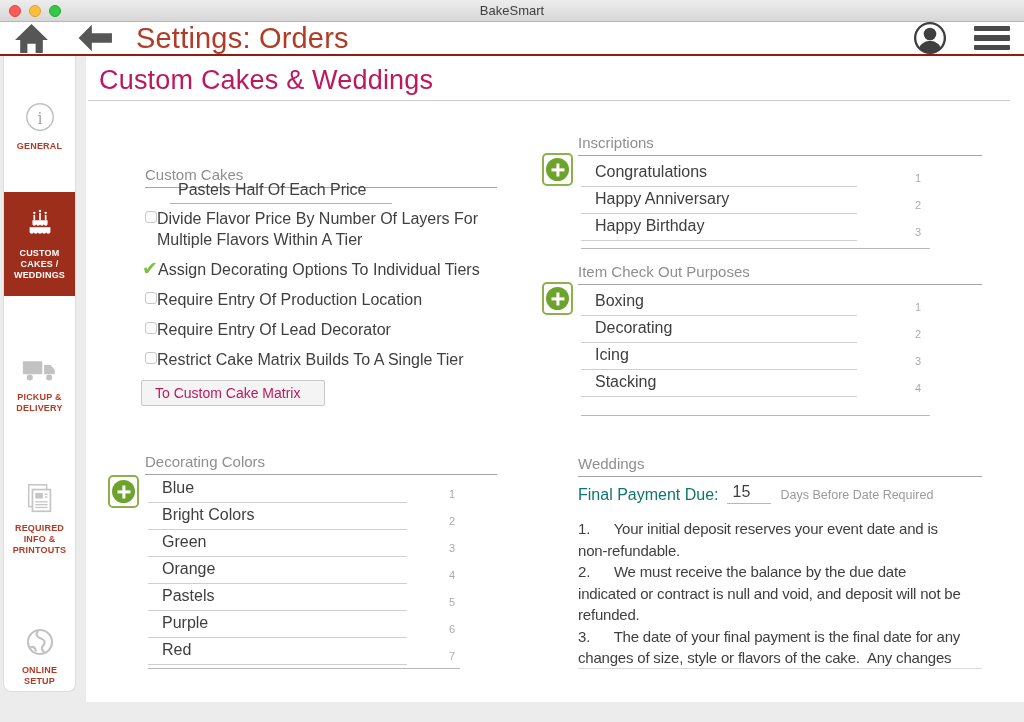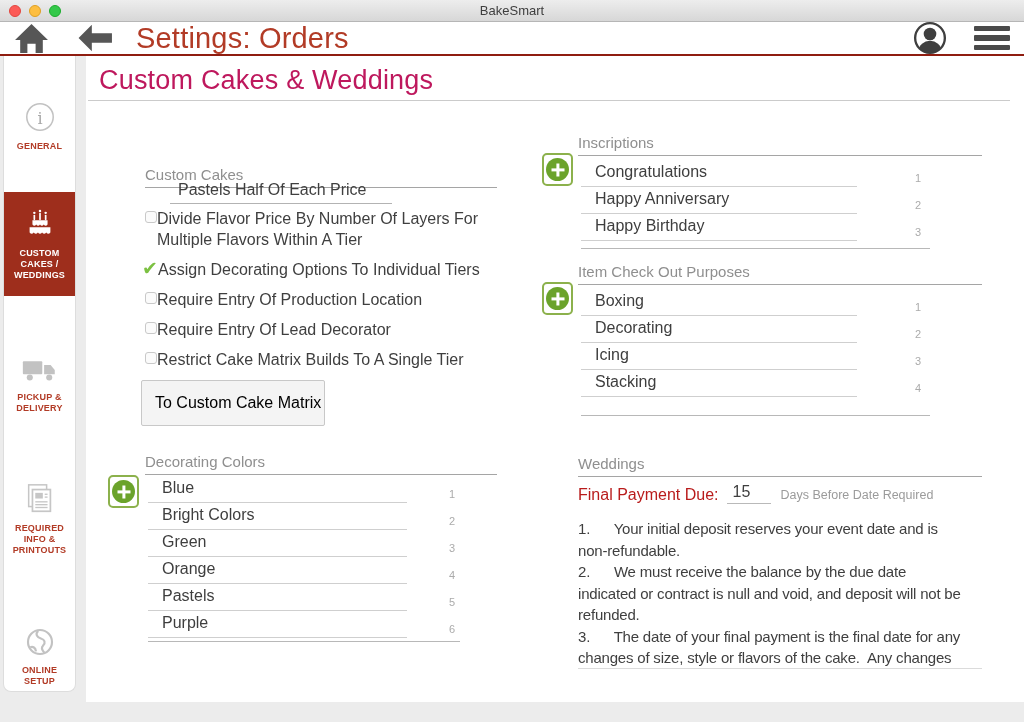--- a/index.html
+++ b/index.html
@@ -57,22 +57,22 @@
   .pricing-select { position:absolute; left:84px; top:124px; width:222px; padding:1px 0 4px 8px;
                     font-size:16px; color:#3F3F3F; border-bottom:1px solid #B3B3B3; cursor:pointer; }
 
   .check-list { position:absolute; left:59px; top:152px; width:345px; display:flex; flex-direction:column; gap:9px; }
   .check-row { display:flex; gap:0; align-items:flex-start; cursor:pointer; }
   .checkbox { flex:0 0 auto; width:12px; height:12px; margin-top:3px; border:1px solid #C9C9C9;
               border-radius:3px; background:#FBFBFB; }
   .checkmark { flex:0 0 auto; width:16px; margin-left:-3px; color:#7CC142; font-size:19px; line-height:19px; font-weight:700; }
   .check-label { font-size:16px; line-height:21px; color:#3F3F3F; max-width:330px; }
 
-  .matrix-btn { position:absolute; left:55px; top:324px; width:184px; height:46px; background:#F4F4F4;
-                border:1px solid #C8C8C8; border-radius:2px; font-size:16px; color:#000000;
+  .matrix-btn { position:absolute; left:55px; top:324px; width:184px; height:26px; background:#F4F4F4;
+                border:1px solid #C8C8C8; border-radius:2px; font-size:14px; color:#be185d;
                 font-family:inherit; text-align:left; padding-left:13px; cursor:pointer; }
 
   
   .plus-btn { position:absolute; width:31px; height:33px; background:#FFFFFF; border:2px solid #8CB14C;
               border-radius:5px; display:flex; align-items:center; justify-content:center; cursor:pointer; }
   .plus-circle { width:23px; height:23px; border-radius:50%; background:#6BA32B; position:relative; }
   .plus-circle::before, .plus-circle::after { content:""; position:absolute; background:#FFFFFF;
               left:50%; top:50%; transform:translate(-50%,-50%); }
   .plus-circle::before { width:13px; height:3.2px; }
   .plus-circle::after { width:3.2px; height:13px; }
@@ -91,21 +91,21 @@
 
   .list-right .list-row::after { right:73px; }
   .list-right .row-num { right:9px; }
   .list-ins { left:495px; top:104px; width:349px; }
   .list-ins .list-end { margin-top:7px; }
   .list-ico { left:495px; top:233px; width:349px; }
   .list-ico .list-end { margin-top:18px; }
 
   
   .payment-row { position:absolute; left:492px; top:427px; display:flex; align-items:flex-end; }
-  .payment-label { font-size:16px; color:#b91c1c; }
+  .payment-label { font-size:16px; color:#0f766e; }
   .payment-value { width:44px; margin-left:8px; padding:0 0 2px 6px; font-size:16px; color:#3F3F3F;
                    border-bottom:1px solid #B9B9B9; cursor:text; }
   .payment-suffix { margin-left:10px; font-size:12.5px; color:#9B9B9B; padding-bottom:2px; }
   .terms { position:absolute; left:492px; top:462px; width:444px; cursor:text; }
   .terms .tline { white-space:pre; font-size:15px; letter-spacing:-0.2px; line-height:21.5px; color:#3F3F3F; }
   .terms-rule { position:absolute; left:492px; top:612px; width:404px; border-top:1px solid #DBDBDB; }
 
   svg { display:block; }
 </style>
 </head>
@@ -276,20 +276,24 @@
             <span class="row-num">4</span>
           </div>
           <div class="list-row">
             <span class="row-text">Pastels</span>
             <span class="row-num">5</span>
           </div>
           <div class="list-row">
             <span class="row-text">Purple</span>
             <span class="row-num">6</span>
           </div>
+          <div class="list-row">
+            <span class="row-text">Red</span>
+            <span class="row-num">7</span>
+          </div>
           <div class="list-end"></div>
         </div>
 
       <div class="sec-head" style="left:492px; top:78px; width:404px;">Inscriptions</div>
       <div class="plus-btn" style="left:456px; top:97px;">
         <span class="plus-circle"></span>
       </div>
       <div class="edit-list list-right list-ins">
           <div class="list-row">
             <span class="row-text">Congratulations</span>

